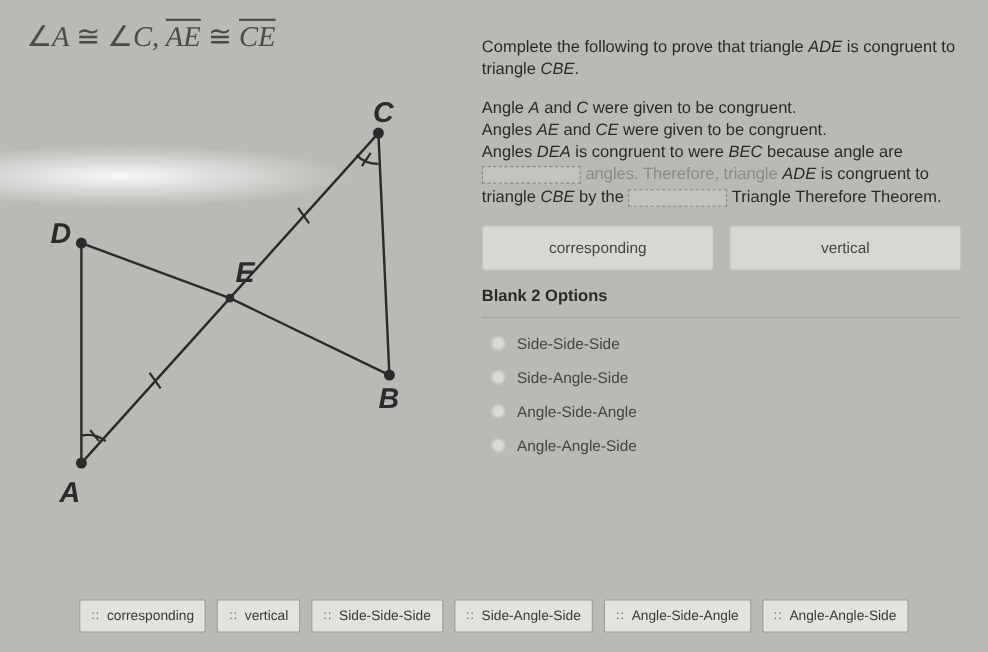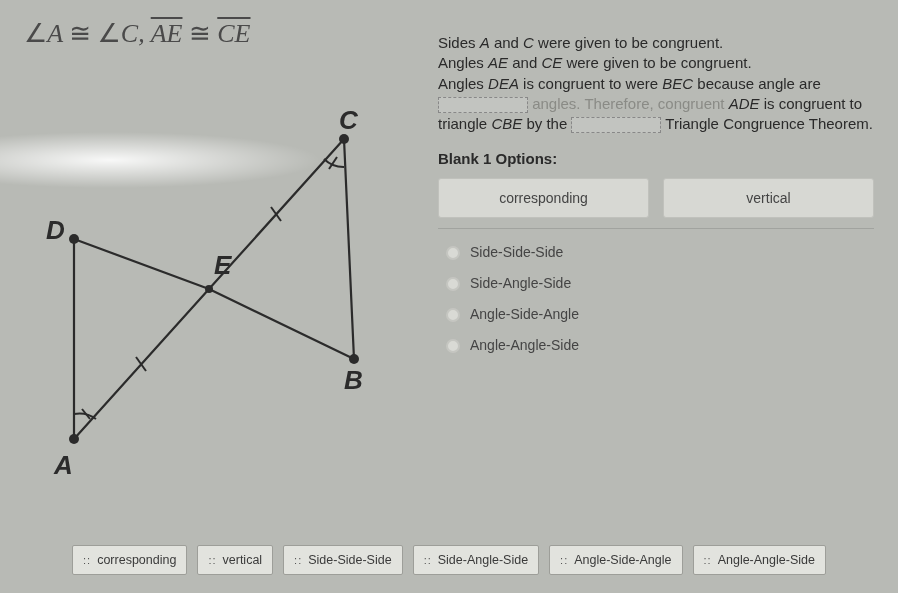--- a/index.html
+++ b/index.html
@@ -32,21 +32,21 @@
   .right-col {
     flex: 1;
     font-size: 15px;
     line-height: 1.35;
   }
   .given {
     font-family: "Times New Roman", serif;
     font-size: 26px;
     font-style: italic;
     color: #4a4a4a;
-    margin-bottom: 30px;
+    margin-bottom: 12px;
   }
   .angle { font-style: normal; }
   .overline {
     text-decoration: overline;
     font-style: italic;
   }
   .congr { font-style: normal; }
   .diagram {
     position: relative;
     width: 370px;
@@ -181,37 +181,40 @@
             <text x="22" y="160">D</text>
             <text x="190" y="195">E</text>
             <text x="315" y="50">C</text>
             <text x="320" y="310">B</text>
           </g>
         </svg>
       </div>
     </div>
 
     <div class="right-col">
-
       <p>
-        <span>Sides </span><em class="v">A</em><span> and </span><em class="v">C</em><span> were given to be congruent.</span><br>
+        <span>Complete the following to prove that triangle </span><em class="v">ADE</em><span> is congruent to triangle </span><em class="v">CBE</em><span>.</span>
+      </p>
+
+      <p>
+        <span>Angle </span><em class="v">A</em><span> and </span><em class="v">C</em><span> were given to be congruent.</span><br>
         <span>Angles </span><em class="v">AE</em><span> and </span><em class="v">CE</em><span> were given to be congruent.</span><br>
         <span>Angles </span><em class="v">DEA</em><span> is congruent to were </span><em class="v">BEC</em><span> because angle are </span>
         <span class="blank-slot"></span>
-        <span class="faded"> angles. Therefore, congruent </span><em class="v">ADE</em><span> is congruent to triangle </span><em class="v">CBE</em><span> by the </span>
+        <span class="faded"> angles. Therefore, triangle </span><em class="v">ADE</em><span> is congruent to triangle </span><em class="v">CBE</em><span> by the </span>
         <span class="blank-slot"></span>
-        <span> Triangle Congruence Theorem.</span>
+        <span> Triangle Therefore Theorem.</span>
       </p>
 
-      <div class="section-head">Blank 1 Options:</div>
       <div class="opt-row">
         <div class="opt-btn">corresponding</div>
         <div class="opt-btn">vertical</div>
       </div>
 
+      <div class="section-head">Blank 2 Options</div>
       <div class="sep"></div>
       <div class="radio-item">
         <span class="radio-circle"></span>
         <span>Side-Side-Side</span>
       </div>
       <div class="radio-item">
         <span class="radio-circle"></span>
         <span>Side-Angle-Side</span>
       </div>
       <div class="radio-item">

